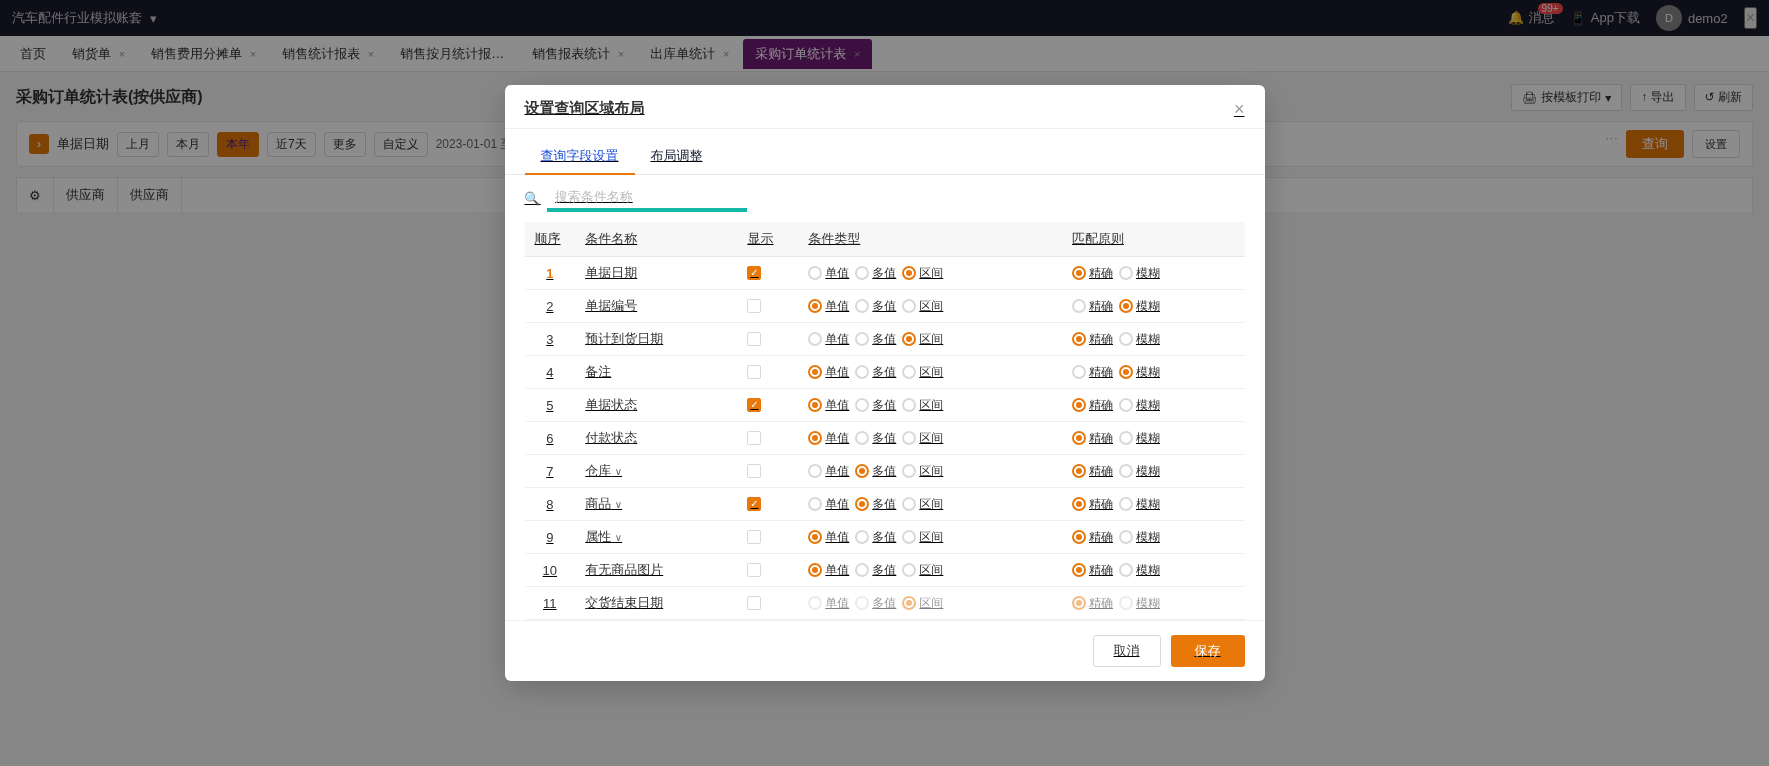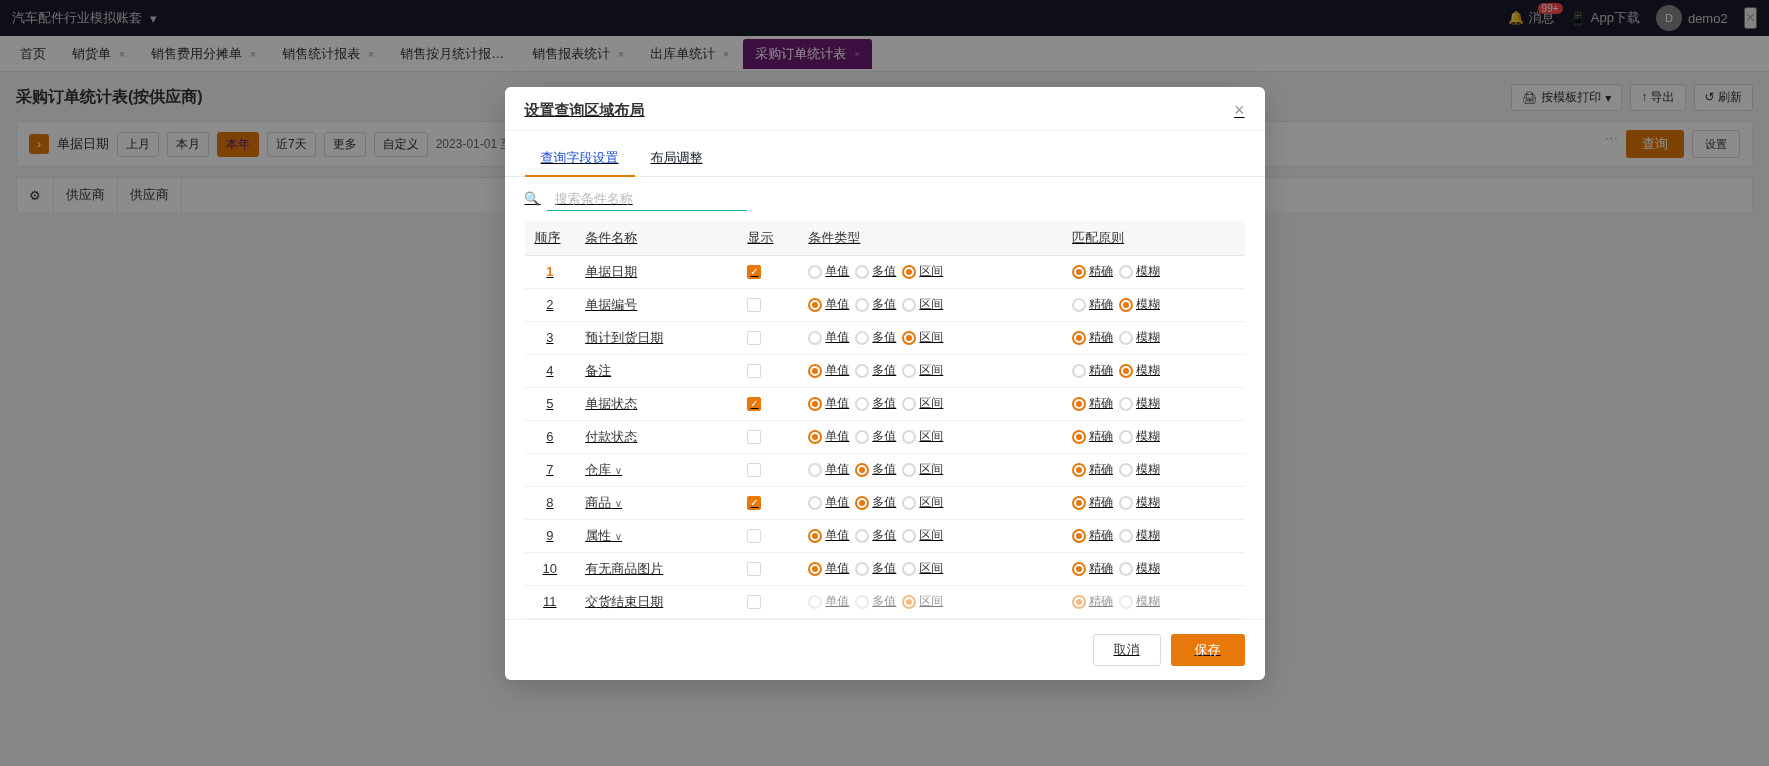--- a/index.html
+++ b/index.html
@@ -183,21 +183,21 @@
 
     
     .modal-search {
       padding: 10px 20px;
       display: flex;
       align-items: center;
       gap: 6px;
     }
     .modal-search input {
       border: none;
-      border-bottom: 1px solid #14b8a6;
+      border-bottom: 4px solid #14b8a6;
       outline: none;
       padding: 4px 8px;
       font-size: 13px;
       width: 200px;
       color: #a16207;
     }
     .modal-search input::placeholder { color: #bbb; }
 
     
     .modal-table {

